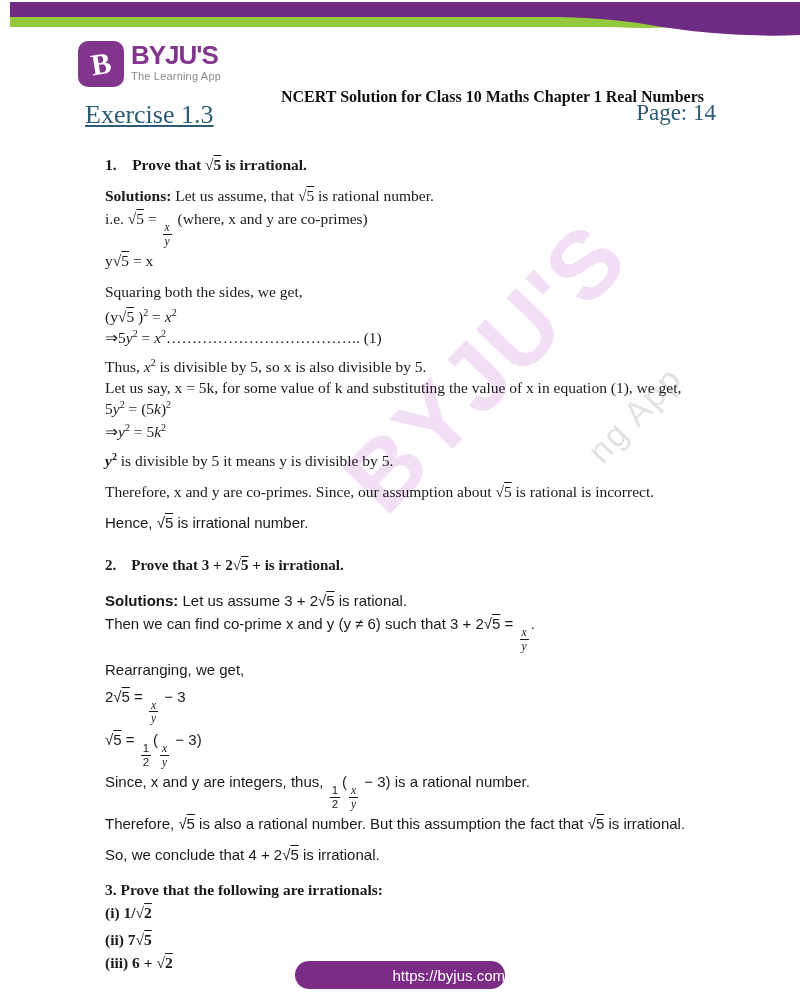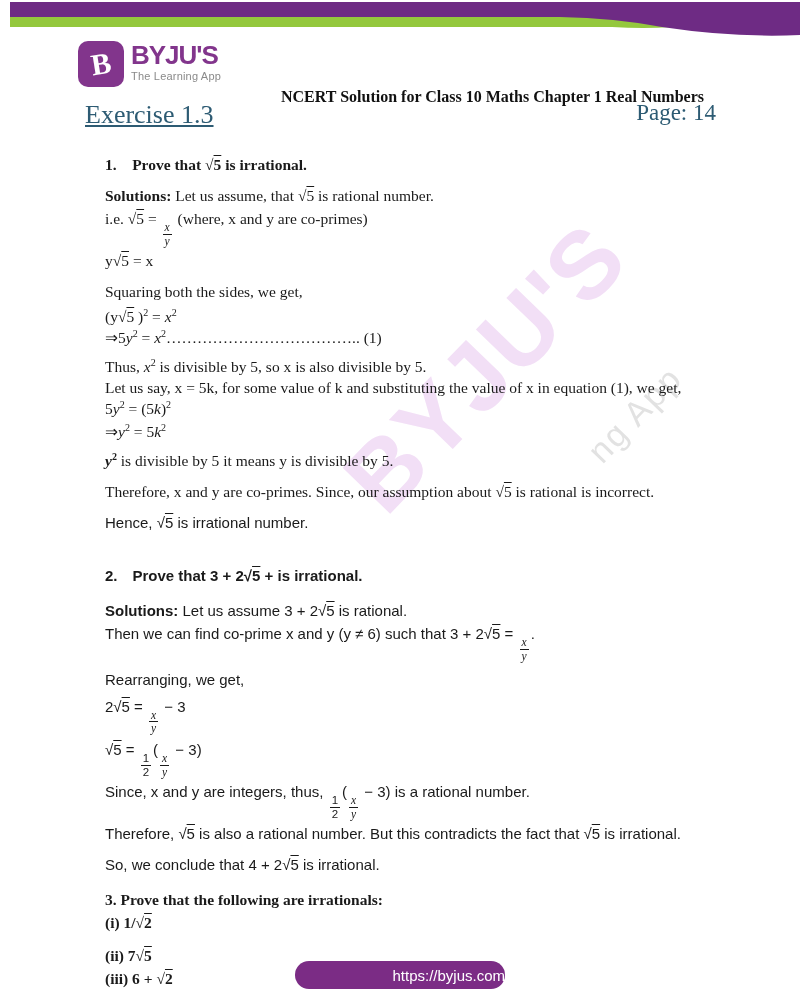--- a/index.html
+++ b/index.html
@@ -98,21 +98,21 @@
       <div class="line serif" style="margin-top: 10px;"><span>Squaring both the sides, we get,</span></div>
       <div class="line serif" style="margin-top: 4px;"><span>(y</span><span class="rad">√<span class="bar">5</span></span><span> )</span><sup>2</sup><span> = </span><span class="ital">x</span><sup>2</sup></div>
       <div class="line serif" style="margin-top: 0px;"><span>⇒5</span><span class="ital">y</span><sup>2</sup><span> =  </span><span class="ital">x</span><sup>2</sup><span>……………………………….. (1)</span></div>
       <div class="line serif" style="margin-top: 8px;"><span>Thus, </span><span class="ital">x</span><sup>2</sup><span> is divisible by 5, so x is also divisible by 5.</span></div>
       <div class="line serif" style=""><span>Let us say, x = 5k, for some value of k and substituting the value of x in equation (1), we get,</span></div>
       <div class="line serif" style="margin-top: 0px;"><span>5</span><span class="ital">y</span><sup>2</sup><span> =  (5</span><span class="ital">k</span><span>)</span><sup>2</sup></div>
       <div class="line serif" style="margin-top: 2px;"><span>⇒</span><span class="ital">y</span><sup>2</sup><span> = 5</span><span class="ital">k</span><sup>2</sup></div>
       <div class="line serif" style="margin-top: 8px;"><span class="bold ital">y</span><sup class="bold">2</sup><span> is divisible by 5 it means y is divisible by 5.</span></div>
       <div class="line serif" style="margin-top: 10px;"><span>Therefore, x and y are co-primes. Since, our assumption about </span><span class="rad">√<span class="bar">5</span></span><span> is rational is incorrect.</span></div>
       <div class="line sans" style="margin-top: 10px;"><span>Hence, </span><span class="rad">√<span class="bar">5</span></span><span> is irrational number.</span></div>
-      <div class="line sans boldline" style="margin-top: 32px;"><span>2. Prove that 3 + 2</span><span class="rad">√<span class="bar">5</span></span><span> + is irrational.</span></div>
+      <div class="line sans boldline" style="margin-top: 22px; font-family: Liberation Serif, serif;"><span>2. Prove that 3 + 2</span><span class="rad">√<span class="bar">5</span></span><span> + is irrational.</span></div>
       <div class="line sans" style="margin-top: 14px;"><span class="bold">Solutions:</span><span> Let us assume 3 + 2</span><span class="rad">√<span class="bar">5</span></span><span>  is rational.</span></div>
       <div class="line sans" style="margin-top: 2px;"><span>Then we can find co-prime x and y (y ≠ 6) such that 3 + 2</span><span class="rad">√<span class="bar">5</span></span><span> = </span><span class="frac it">
           <span class="num">x</span>
           <span class="den">y</span>
         </span><span>.</span></div>
       <div class="line sans" style="margin-top: 6px;"><span>Rearranging, we get,</span></div>
       <div class="line sans" style="margin-top: 6px;"><span>2</span><span class="rad">√<span class="bar">5</span></span><span> = </span><span class="frac it">
           <span class="num">x</span>
           <span class="den">y</span>
         </span><span> − 3</span></div>
@@ -123,25 +123,25 @@
           <span class="num">x</span>
           <span class="den">y</span>
         </span><span> − 3)</span></div>
       <div class="line sans" style="margin-top: 2px;"><span>Since, x and y are integers, thus, </span><span class="frac">
           <span class="num">1</span>
           <span class="den">2</span>
         </span><span>(</span><span class="frac it">
           <span class="num">x</span>
           <span class="den">y</span>
         </span><span> − 3) is a rational number.</span></div>
-      <div class="line sans" style="margin-top: 2px;"><span>Therefore,  </span><span class="rad">√<span class="bar">5</span></span><span> is also a rational number. But this contradicts the fact that </span><span class="rad">√<span class="bar">5</span></span><span>  is irrational.</span></div>
+      <div class="line sans" style="margin-top: 2px;"><span>Therefore,  </span><span class="rad">√<span class="bar">5</span></span><span> is also a rational number. But this assumption the fact that </span><span class="rad">√<span class="bar">5</span></span><span>  is irrational.</span></div>
       <div class="line sans" style="margin-top: 10px;"><span>So, we conclude that 4 + 2</span><span class="rad">√<span class="bar">5</span></span><span>  is irrational.</span></div>
       <div class="line serif boldline" style="margin-top: 14px;"><span>3. Prove that the following are irrationals:</span></div>
       <div class="line serif boldline" style="margin-top: 2px;"><span>(i) 1/</span><span class="rad">√<span class="bar">2</span></span></div>
-      <div class="line serif boldline" style="margin-top: 12px;"><span>(ii) 7</span><span class="rad">√<span class="bar">5</span></span></div>
+      <div class="line serif boldline" style="margin-top: 6px;"><span>(ii) 7</span><span class="rad">√<span class="bar">5</span></span></div>
       <div class="line serif boldline" style="margin-top: 2px;"><span>(iii) 6 + </span><span class="rad">√<span class="bar">2</span></span></div>
     </div>
 
   <div class="footer-pill">
     <a href="#">https://byjus.com</a>
   </div>
 
 </div>
 
 </body></html>

